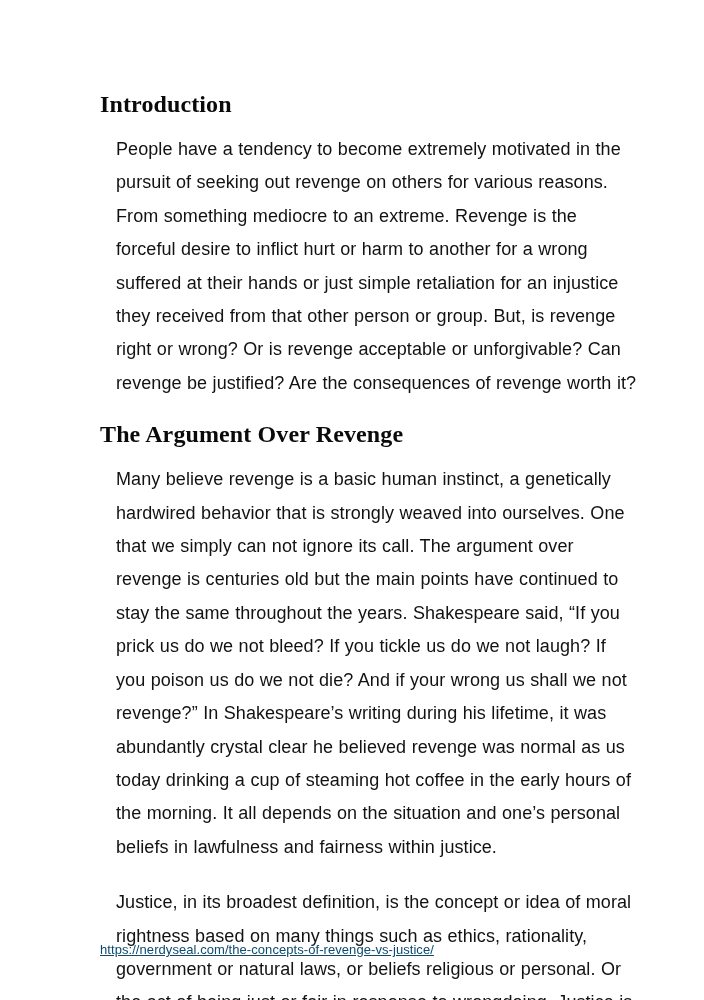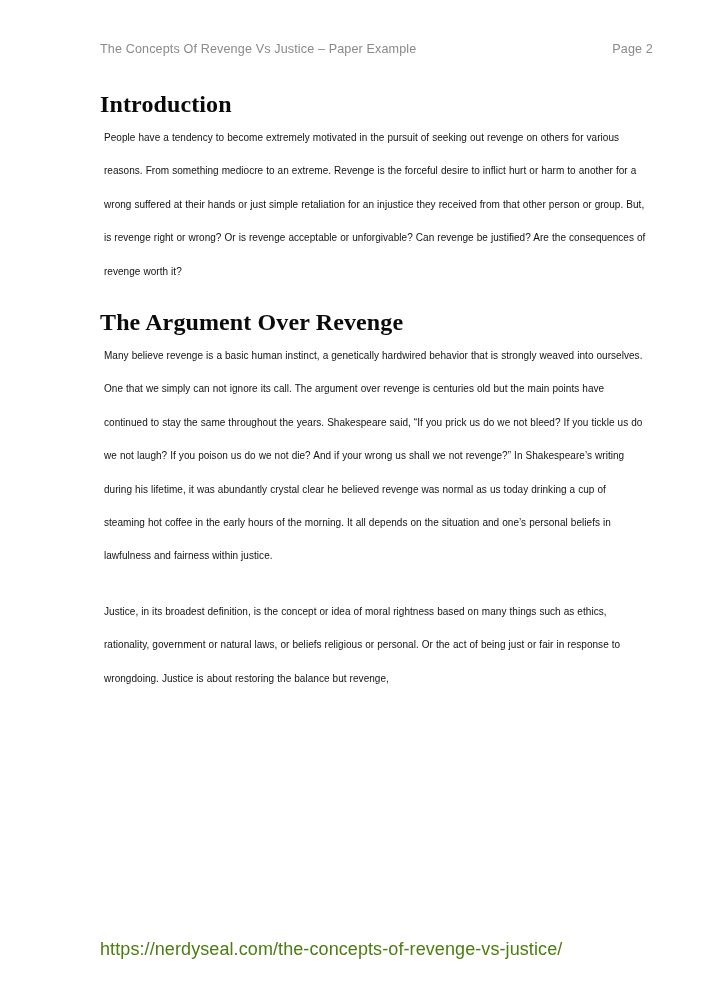--- a/index.html
+++ b/index.html
@@ -61,54 +61,51 @@
     line-height: 25px;
     color: #0a0a0a;
     letter-spacing: 0.005em;
   }
 
   .section + .section {
     margin-top: 22px;
   }
 
   p.body-text {
-    margin: 4px;
+    margin: 16px;
     padding: 0;
     font-family: "Liberation Sans", sans-serif;
-    font-size: 10px;
+    font-size: 18px;
     line-height: 33.4px;
     color: #121212;
     text-align: left;
     letter-spacing: 0.004em;
     word-spacing: 0.02em;
   }
 
   
   .footer-url {
     position: absolute;
     top: 941px;
     left: 100px;
     width: 553px;
     font-family: "Liberation Sans", sans-serif;
-    font-size: 18px;
+    font-size: 13px;
     line-height: 17px;
-    color: #4d7c0f;
+    color: #0c4a6e;
     letter-spacing: 0.005em;
     white-space: nowrap;
+    text-decoration: underline;
   }
 </style>
 </head>
 <body>
 
 <div class="page">
 
-  <div class="running-header">
-    <span class="doc-title">The Concepts Of Revenge Vs Justice – Paper Example</span>
-    <span class="page-num">Page 2</span>
-  </div>
 
   <div class="content">
 
     <div class="section">
       <h2 class="section-heading">Introduction</h2>
       <p class="body-text">People have a tendency to become extremely motivated in the pursuit of seeking out revenge on others for various reasons. From something mediocre to an extreme. Revenge is the forceful desire to inflict hurt or harm to another for a wrong suffered at their hands or just simple retaliation for an injustice they received from that other person or group. But, is revenge right or wrong? Or is revenge acceptable or unforgivable? Can revenge be justified? Are the consequences of revenge worth it?</p>
     </div>
 
     <div class="section">
       <h2 class="section-heading">The Argument Over Revenge</h2>

